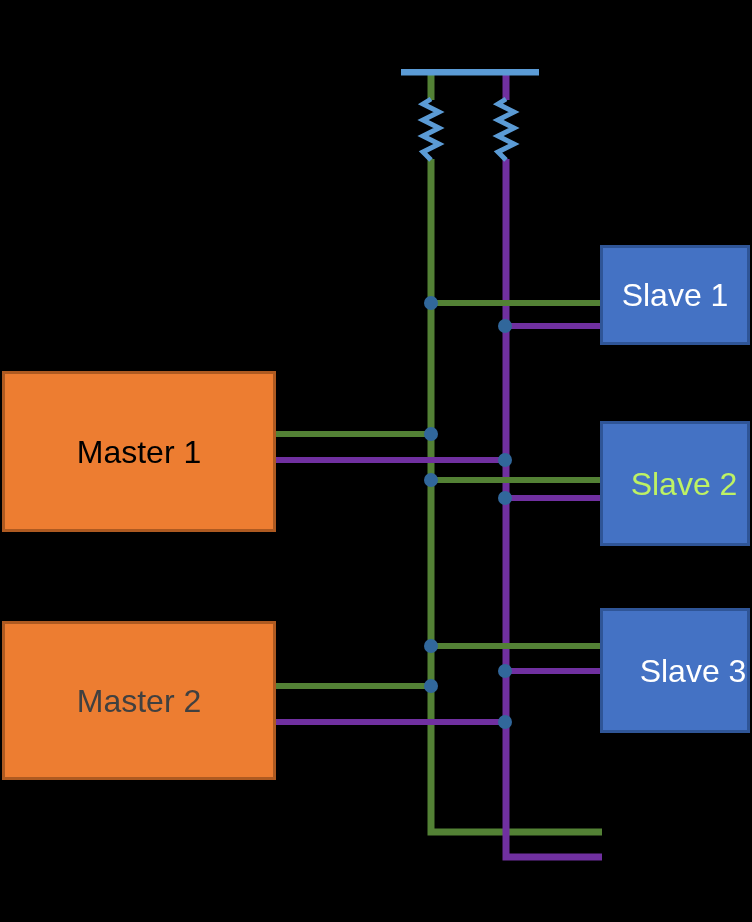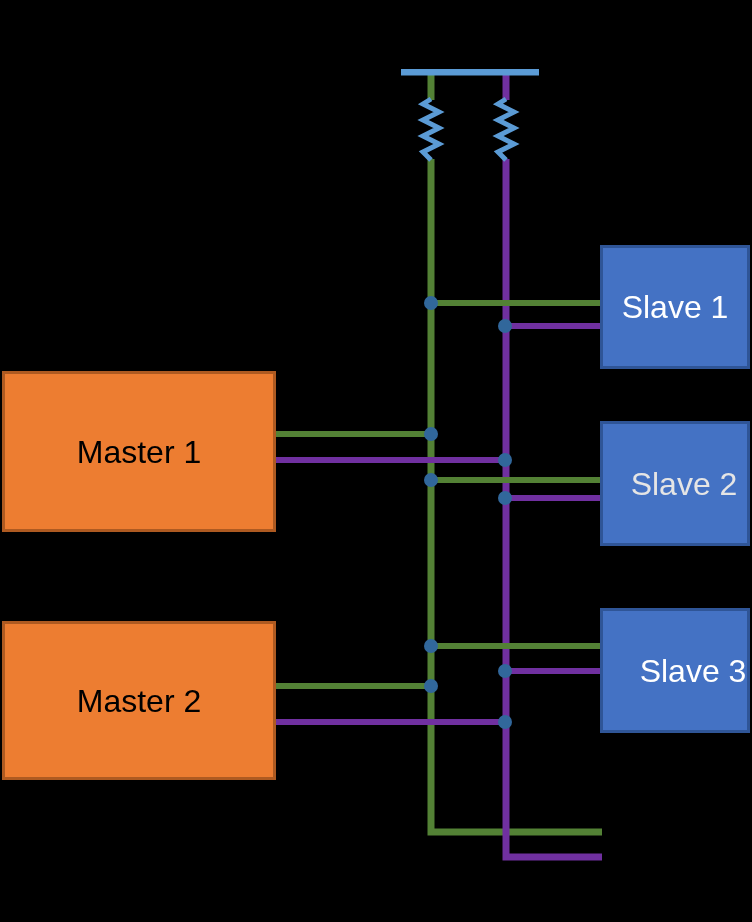--- a/index.html
+++ b/index.html
@@ -67,24 +67,24 @@
       <circle cx="505" cy="498" r="7" fill="#31679B"></circle>
       <circle cx="431" cy="646" r="7" fill="#31679B"></circle>
       <circle cx="505" cy="671" r="7" fill="#31679B"></circle>
       <circle cx="431" cy="686" r="7" fill="#31679B"></circle>
       <circle cx="505" cy="722" r="7" fill="#31679B"></circle>
     </svg>
 <div class="box" style="left: 2px; top: 371px; width: 274px; height: 161px; background: rgb(237, 125, 49); border-color: rgb(174, 90, 33);">
       <span class="label" style="color: #000000;">Master 1</span>
     </div>
     <div class="box" style="left: 2px; top: 621px; width: 274px; height: 159px; background: rgb(237, 125, 49); border-color: rgb(174, 90, 33);">
-      <span class="label" style="color: #000000;">Master 2</span>
+      <span class="label" style="color: #404040;">Master 2</span>
     </div>
-    <div class="box" style="left: 600px; top: 245px; width: 150px; height: 124px; background: rgb(68, 114, 196); border-color: rgb(47, 85, 151);">
+    <div class="box" style="left: 600px; top: 245px; width: 150px; height: 100px; background: rgb(68, 114, 196); border-color: rgb(47, 85, 151);">
       <span class="label" style="color: rgb(255, 255, 255);">Slave 1</span>
     </div>
     <div class="box" style="left: 600px; top: 421px; width: 150px; height: 125px; background: rgb(68, 114, 196); border-color: rgb(47, 85, 151);">
-      <span class="label" style="color: #e5e5e5; margin-left: 18px;">Slave 2</span>
+      <span class="label" style="color: #bef264; margin-left: 18px;">Slave 2</span>
     </div>
     <div class="box" style="left: 600px; top: 608px; width: 150px; height: 125px; background: rgb(68, 114, 196); border-color: rgb(47, 85, 151); padding-left: 36px;">
       <span class="label" style="color: rgb(255, 255, 255);">Slave 3</span>
     </div>
   </div>
 
 </body></html>

